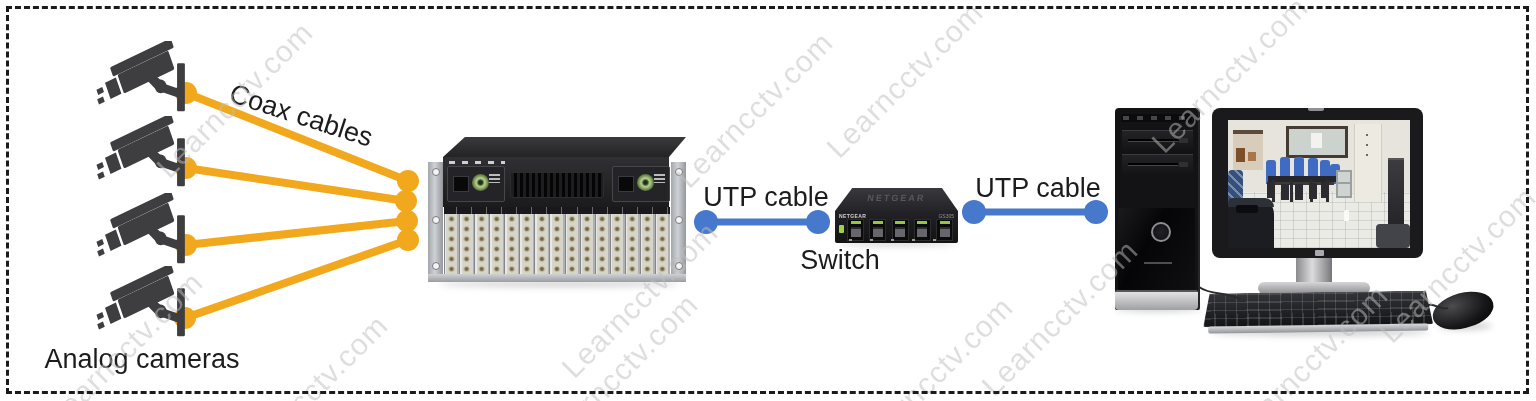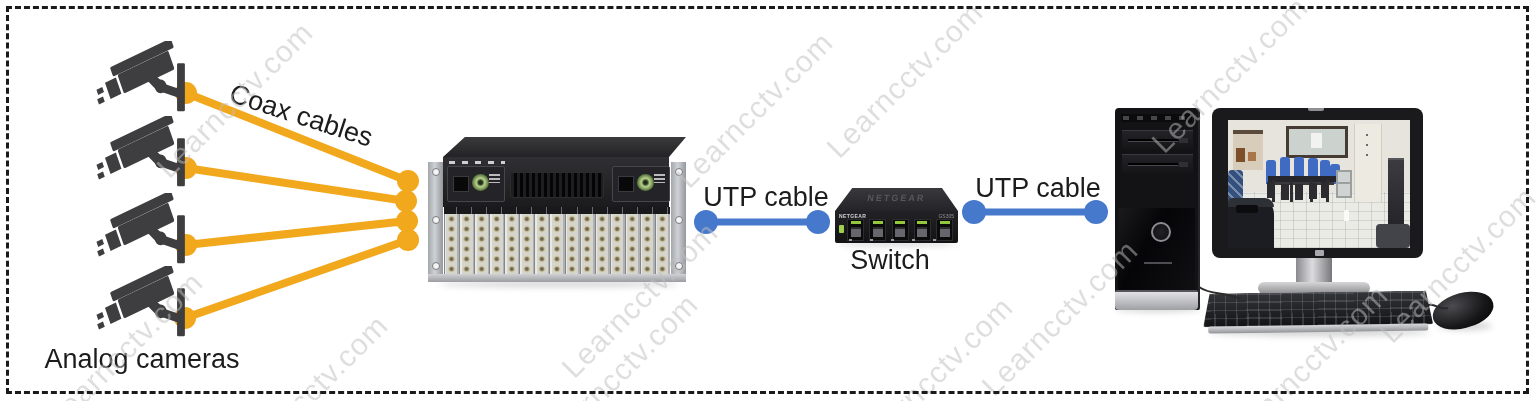--- a/index.html
+++ b/index.html
@@ -333,21 +333,21 @@
   <div class="abs" id="keyboard">
     <div id="kb-deck"></div>
     <div id="kb-base"></div>
   </div>
   <div class="abs shadow" style="left:1438px;top:322px;width:54px;height:8px"></div>
   <div class="abs" id="mouse"></div>
 
   <div class="lbl rot" style="left:301px;top:116px">Coax cables</div>
   <div class="lbl" style="left:142px;top:359px">Analog cameras</div>
   <div class="lbl" style="left:766px;top:197px">UTP cable</div>
-  <div class="lbl" style="left:890px;top:260px">Switch</div>
+  <div class="lbl" style="left:840px;top:260px">Switch</div>
   <div class="lbl" style="left:1038px;top:188px">UTP cable</div>
 
   <div id="wm-layer">
       <span class="wm" style="left: 235px; top: 100px;">Learncctv.com</span>
       <span class="wm" style="left: 125px; top: 350px;">Learncctv.com</span>
       <span class="wm" style="left: 310px; top: 393px;">Learncctv.com</span>
       <span class="wm" style="left: 620px; top: 372px;">Learncctv.com</span>
       <span class="wm" style="left: 755px; top: 110px;">Learncctv.com</span>
       <span class="wm" style="left: 905px; top: 80px;">Learncctv.com</span>
       <span class="wm" style="left: 640px; top: 300px;">Learncctv.com</span>

